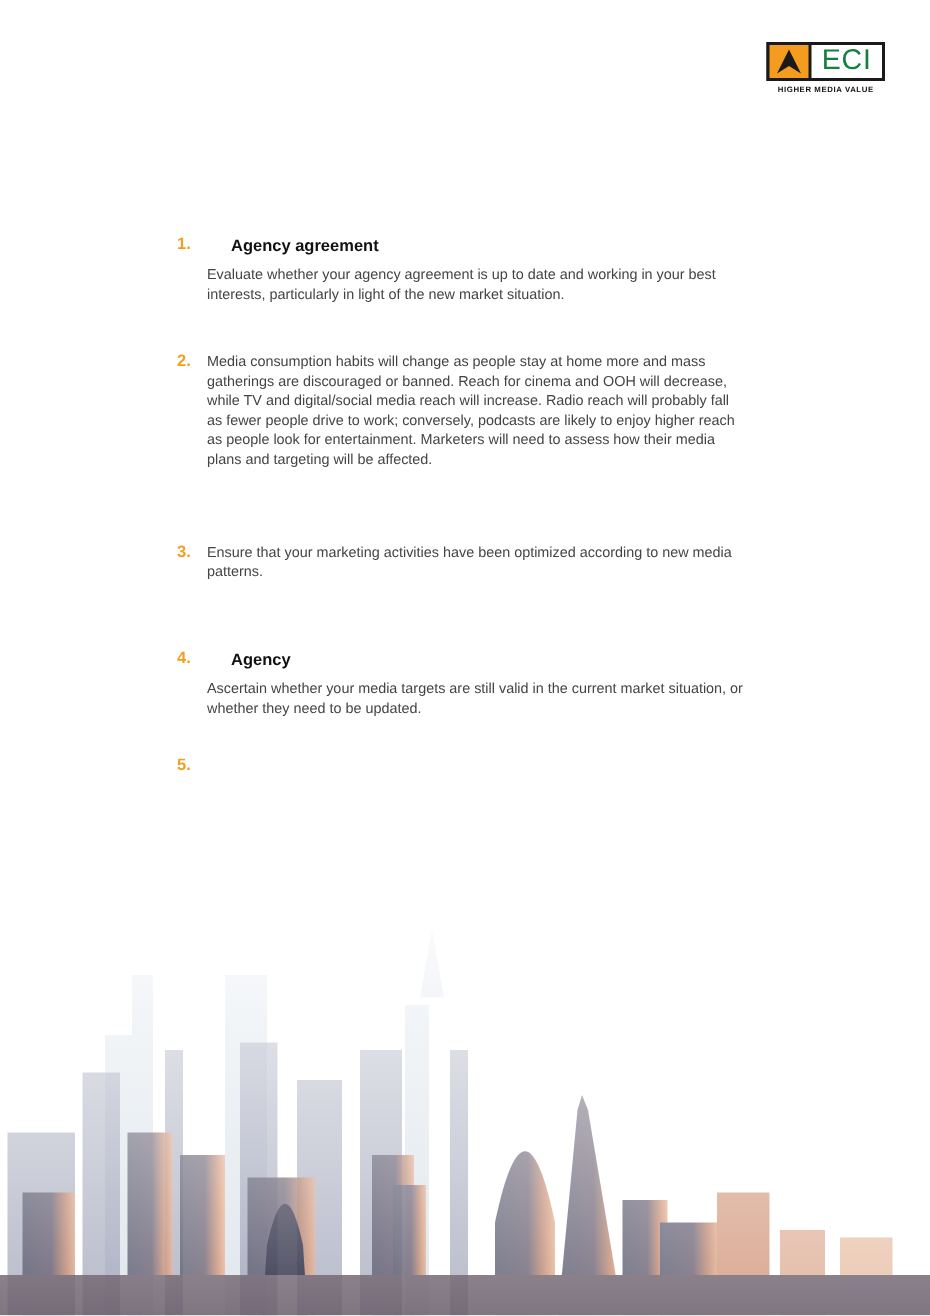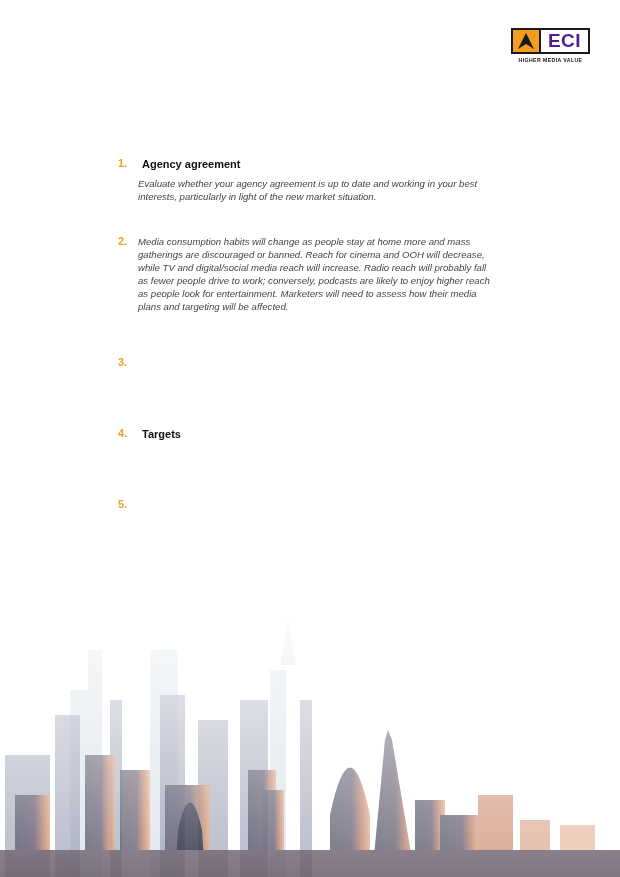--- a/index.html
+++ b/index.html
@@ -10,38 +10,38 @@
   }
   .logo { position: absolute; left: 511px; top: 28px; width: 79px; }
   .logo-box {
     display: flex; height: 26px; border: 2px solid #1a1a1a; box-sizing: border-box;
     background: #1a1a1a;
   }
   .logo-mark {
     width: 26px; background: #f39c1f; display: flex; align-items: center; justify-content: center;
   }
   .logo-text {
-    flex: 1; background: #fff; color: #4c1d95; font-weight: bold; font-size: 19px;
+    flex: 1; background: #fff; color: #15803d; font-weight: normal; font-size: 19px;
     display: flex; align-items: center; justify-content: center; letter-spacing: 0.5px;
     margin-left: 2px;
   }
   .logo-tagline {
     margin-top: 3px; font-size: 5.2px; font-weight: bold; color: #111; letter-spacing: 0.4px;
     text-align: center; white-space: nowrap;
   }
   .content { position: absolute; left: 118px; top: 157px; width: 380px; }
   .item { position: relative; }
   .num {
     position: absolute; left: 0; top: 0; color: #f0a020; font-weight: bold; font-size: 11px;
   }
   .title {
-    margin-left: 24px; font-weight: bold; font-size: 11px; color: #111; line-height: 14px;
+    margin-left: 36px; font-weight: bold; font-size: 11px; color: #111; line-height: 14px;
   }
   .body {
-    margin-left: 20px; margin-top: 6px; font-size: 9.6px; line-height: 13px; color: #444; font-style: italic;
+    margin-left: 20px; margin-top: 6px; font-size: 9.6px; line-height: 13px; color: #444;
   }
   .skyline { position: absolute; left: 0; top: 560px; width: 620px; height: 317px; }
 </style>
 </head>
 <body>
 
 <div class="logo">
   <div class="logo-box">
     <div class="logo-mark">
       <svg width="18" height="18" viewBox="0 0 18 18">
@@ -58,24 +58,26 @@
     <span class="num">1.</span>
     <div class="title">Agency agreement</div>
     <div class="body">Evaluate whether your agency agreement is up to date and working in your best interests, particularly in light of the new market situation.</div>
   </div>
   <div class="item" style="height:121px;">
     <span class="num">2.</span>
     <div class="body">Media consumption habits will change as people stay at home more and mass gatherings are discouraged or banned. Reach for cinema and OOH will decrease, while TV and digital/social media reach will increase. Radio reach will probably fall as fewer people drive to work; conversely, podcasts are likely to enjoy higher reach as people look for entertainment. Marketers will need to assess how their media plans and targeting will be affected.</div>
   </div>
   <div class="item" style="height:71px;">
     <span class="num">3.</span>
+    <div class="body">Ensure that your marketing activities have been optimized according to new media patterns.</div>
   </div>
   <div class="item" style="height:71px;">
     <span class="num">4.</span>
-    <div class="title">Targets</div>
+    <div class="title">Agency</div>
+    <div class="body">Ascertain whether your media targets are still valid in the current market situation, or whether they need to be updated.</div>
   </div>
   <div class="item">
     <span class="num">5.</span>
   </div>
 </div>
 
 <svg class="skyline" viewBox="0 0 620 317" preserveAspectRatio="none">
   <defs>
     <linearGradient id="fade" x1="0" y1="0" x2="0" y2="1">
       <stop offset="0" stop-color="#fff" stop-opacity="1"></stop>

